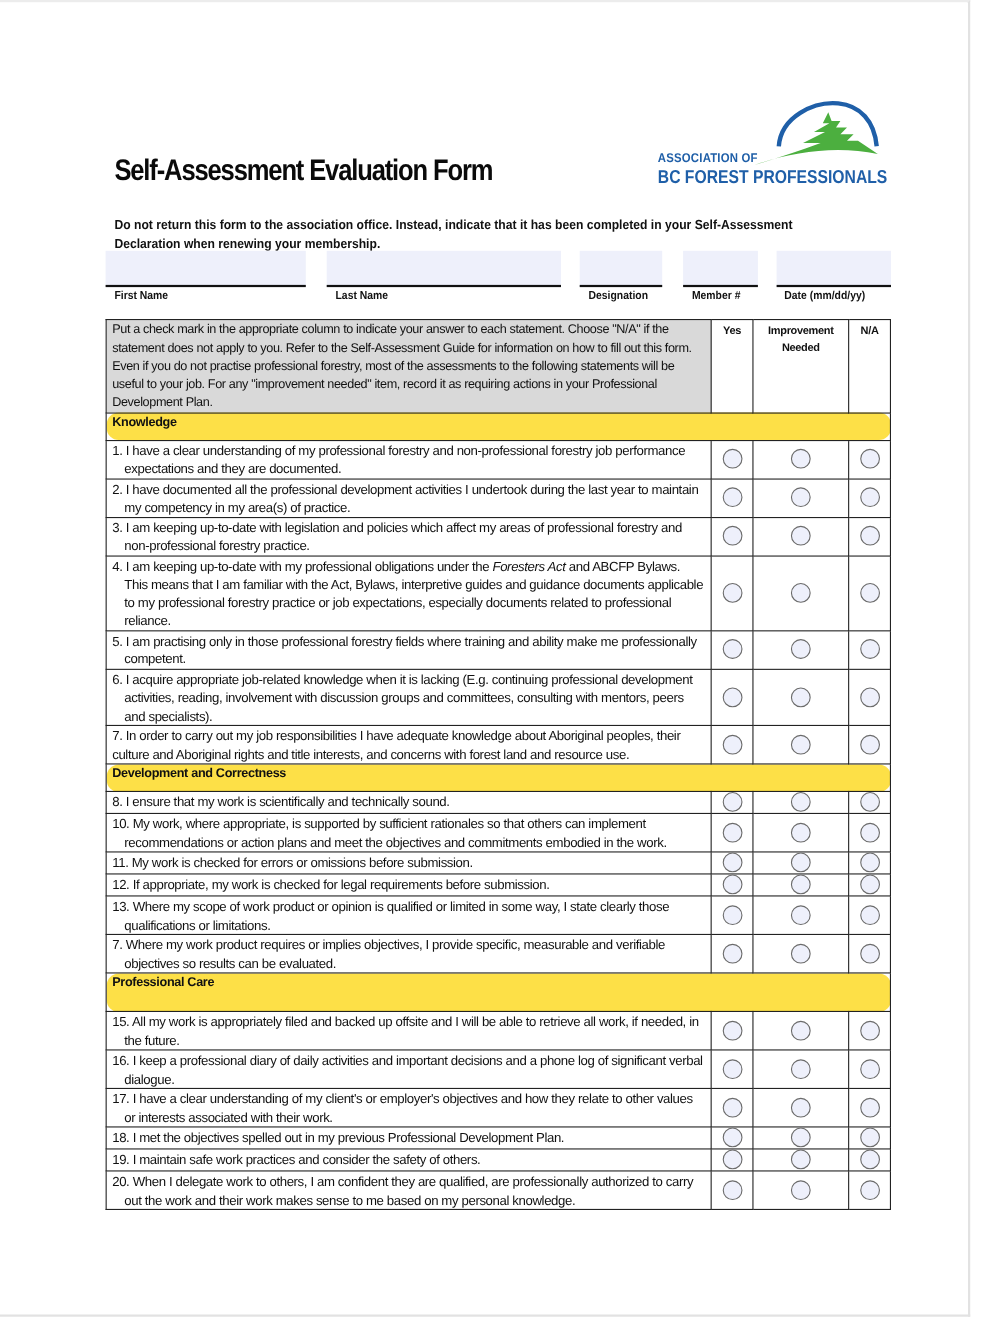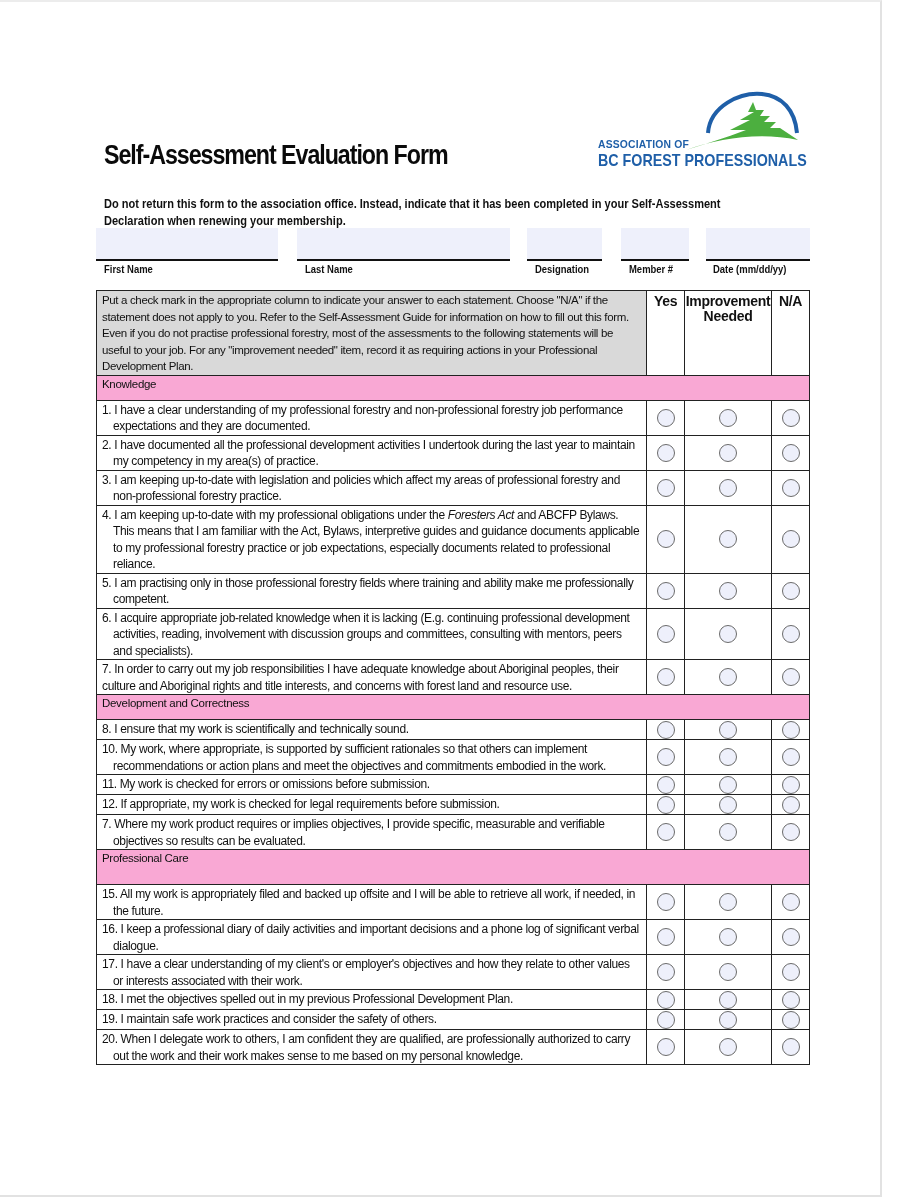--- a/index.html
+++ b/index.html
@@ -45,22 +45,22 @@
   }
   table.form td {
     border: 1.5px solid #222; padding: 0; vertical-align: top; box-sizing: border-box;
   }
   .desc {
     font-size: 12px; line-height: 16.5px; padding: 1px 4px 0 5px !important;
     letter-spacing: -0.35px;
   }
   .desc .hang { display: block; padding-left: 11px; text-indent: -11px; }
   .instr { background: #d9d9d9; font-size: 11.5px; line-height: 16.5px; padding: 1px 4px 0 5px !important; letter-spacing: -0.35px; margin-top: 48px; }
-  .colhead { font-size: 14px; font-weight: bold; text-align: center; line-height: 15px; padding-top: 3px !important; letter-spacing: -0.3px; }
-  .section td { background: #f9a8d4; font-size: 11.5px; font-weight: normal; padding: 2px 5px 0 5px !important; letter-spacing: -0.3px; }
+  .colhead { font-size: 10px; font-weight: bold; text-align: center; line-height: 15px; padding-top: 3px !important; letter-spacing: -0.3px; }
+  .section td { background: #fde047; font-size: 11.5px; font-weight: bold; padding: 2px 5px 0 5px !important; letter-spacing: -0.3px; border-radius: 11px; }
   .rcell { vertical-align: middle !important; text-align: center; }
   .radio {
     display: inline-block; width: 18px; height: 18px; border-radius: 50%;
     border: 1.5px solid #6b6b6b; background: #eef0fb; box-sizing: border-box; vertical-align: middle;
     cursor: pointer;
   }
   i.it { font-style: italic; }
 </style>
 </head>
 <body>
@@ -194,20 +194,28 @@
   <tr style="height:20px">
     <td class="desc">
           <span class="hang">12. If appropriate, my work is checked for legal requirements before submission.</span>
         </td>
     <td class="rcell"><span class="radio"></span></td>
     <td class="rcell"><span class="radio"></span></td>
     <td class="rcell"><span class="radio"></span></td>
   </tr>
   <tr style="height:34px">
     <td class="desc">
+          <span class="hang">13. Where my scope of work product or opinion is qualified or limited in some way, I state clearly those qualifications or limitations.</span>
+        </td>
+    <td class="rcell"><span class="radio"></span></td>
+    <td class="rcell"><span class="radio"></span></td>
+    <td class="rcell"><span class="radio"></span></td>
+  </tr>
+  <tr style="height:34px">
+    <td class="desc">
           <span class="hang">7. Where my work product requires or implies objectives, I provide specific, measurable and verifiable objectives so results can be evaluated.</span>
         </td>
     <td class="rcell"><span class="radio"></span></td>
     <td class="rcell"><span class="radio"></span></td>
     <td class="rcell"><span class="radio"></span></td>
   </tr>
 
   <tr class="section" style="height:35px">
     <td colspan="4">Professional Care</td>
   </tr>

